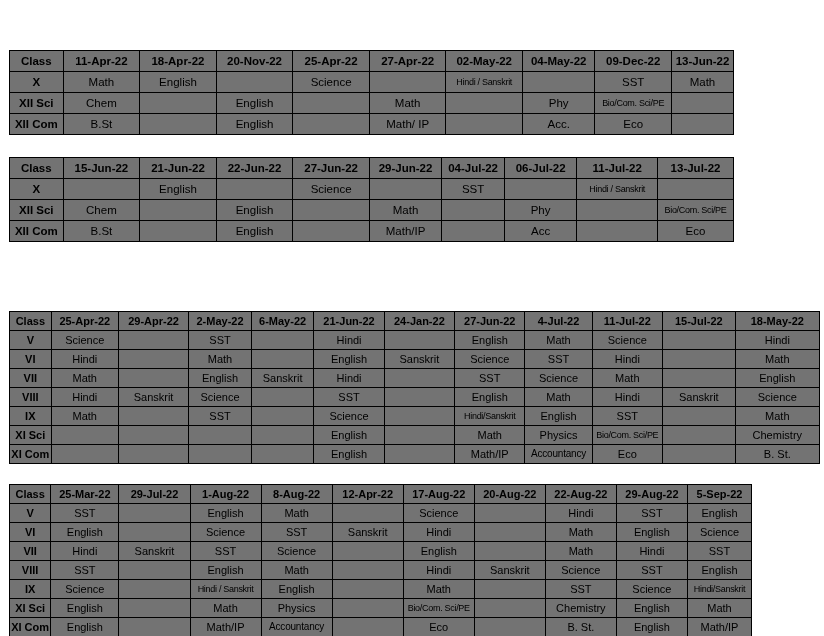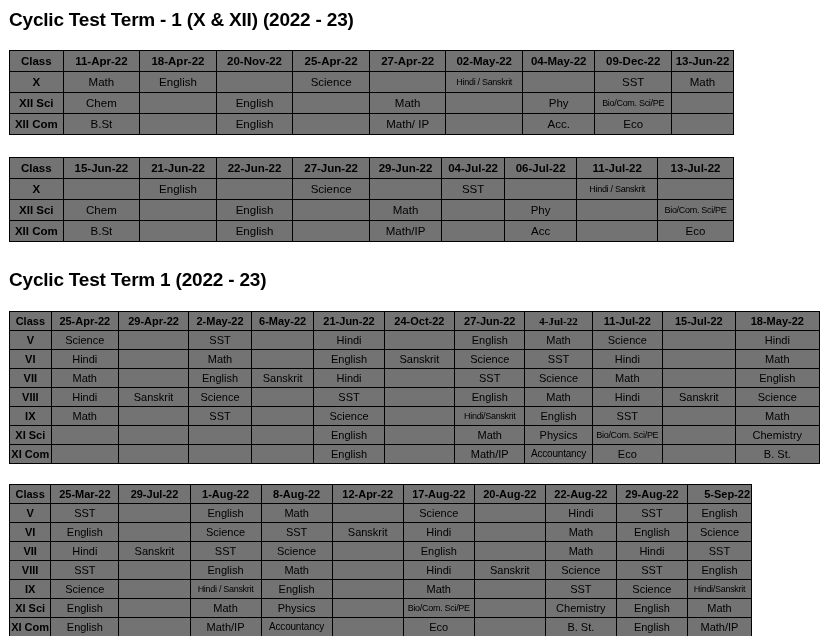--- a/index.html
+++ b/index.html
@@ -83,21 +83,20 @@
 
   
   td.tight, th.tight { font-size: 9px; letter-spacing: -0.3px; }
   td.semi { font-size: 10px; letter-spacing: -0.2px; }
 </style>
 </head>
 <body>
 
 <div class="page">
 
-  <div class="section-title" id="title-1">Cyclic Test Term  - 1 (X &amp; XII) (2022 - 23)</div>
 
   <table class="sched" id="table-1">
     <thead>
         <tr>
           <th style="width: 7.3%;">Class</th>
           <th style="width: 10.6%;">11-Apr-22</th>
           <th style="width: 10.6%; text-align: center;">18-Apr-22</th>
           <th style="width: 10.6%;">20-Nov-22</th>
           <th style="width: 10.6%;">25-Apr-22</th>
           <th style="width: 10.6%;">27-Apr-22</th>
@@ -195,34 +194,33 @@
           <td></td>
           <td>Math/IP</td>
           <td></td>
           <td>Acc</td>
           <td></td>
           <td>Eco</td>
         </tr>
       </tbody>
   </table>
 
-  <div class="section-title" id="title-2">Cyclic Test Term 1  (2022 - 23)</div>
 
   <table class="sched" id="table-3">
     <thead>
         <tr>
           <th style="width: 5%;">Class</th>
           <th style="width: 8.3%;">25-Apr-22</th>
           <th style="width: 8.7%;">29-Apr-22</th>
           <th style="width: 7.7%;">2-May-22</th>
           <th style="width: 7.7%;">6-May-22</th>
           <th style="width: 8.7%;">21-Jun-22</th>
-          <th style="width: 8.7%;">24-Oct-22</th>
+          <th style="width: 8.7%;">24-Jan-22</th>
           <th style="width: 8.7%;">27-Jun-22</th>
-          <th style="width: 8.3%; font-family: Liberation Serif, serif;">4-Jul-22</th>
+          <th style="width: 8.3%;">4-Jul-22</th>
           <th style="width: 8.7%;">11-Jul-22</th>
           <th style="width: 9%;">15-Jul-22</th>
           <th style="width: 10.5%;">18-May-22</th>
         </tr>
       </thead>
     <tbody>
         <tr>
           <td class="rowhead">V</td>
           <td>Science</td>
           <td></td>
@@ -329,21 +327,21 @@
           <th style="width: 5.4%;">Class</th>
           <th style="width: 9.2%;">25-Mar-22</th>
           <th style="width: 9.6%;">29-Jul-22</th>
           <th style="width: 9.6%;">1-Aug-22</th>
           <th style="width: 9.6%;">8-Aug-22</th>
           <th style="width: 9.6%;">12-Apr-22</th>
           <th style="width: 9.6%;">17-Aug-22</th>
           <th style="width: 9.6%;">20-Aug-22</th>
           <th style="width: 9.6%;">22-Aug-22</th>
           <th style="width: 9.6%;">29-Aug-22</th>
-          <th style="width: 8.6%; text-align: right;">5-Sep-22</th>
+          <th style="width: 8.6%;">5-Sep-22</th>
         </tr>
       </thead>
     <tbody>
         <tr>
           <td class="rowhead">V</td>
           <td>SST</td>
           <td></td>
           <td>English</td>
           <td>Math</td>
           <td></td>

